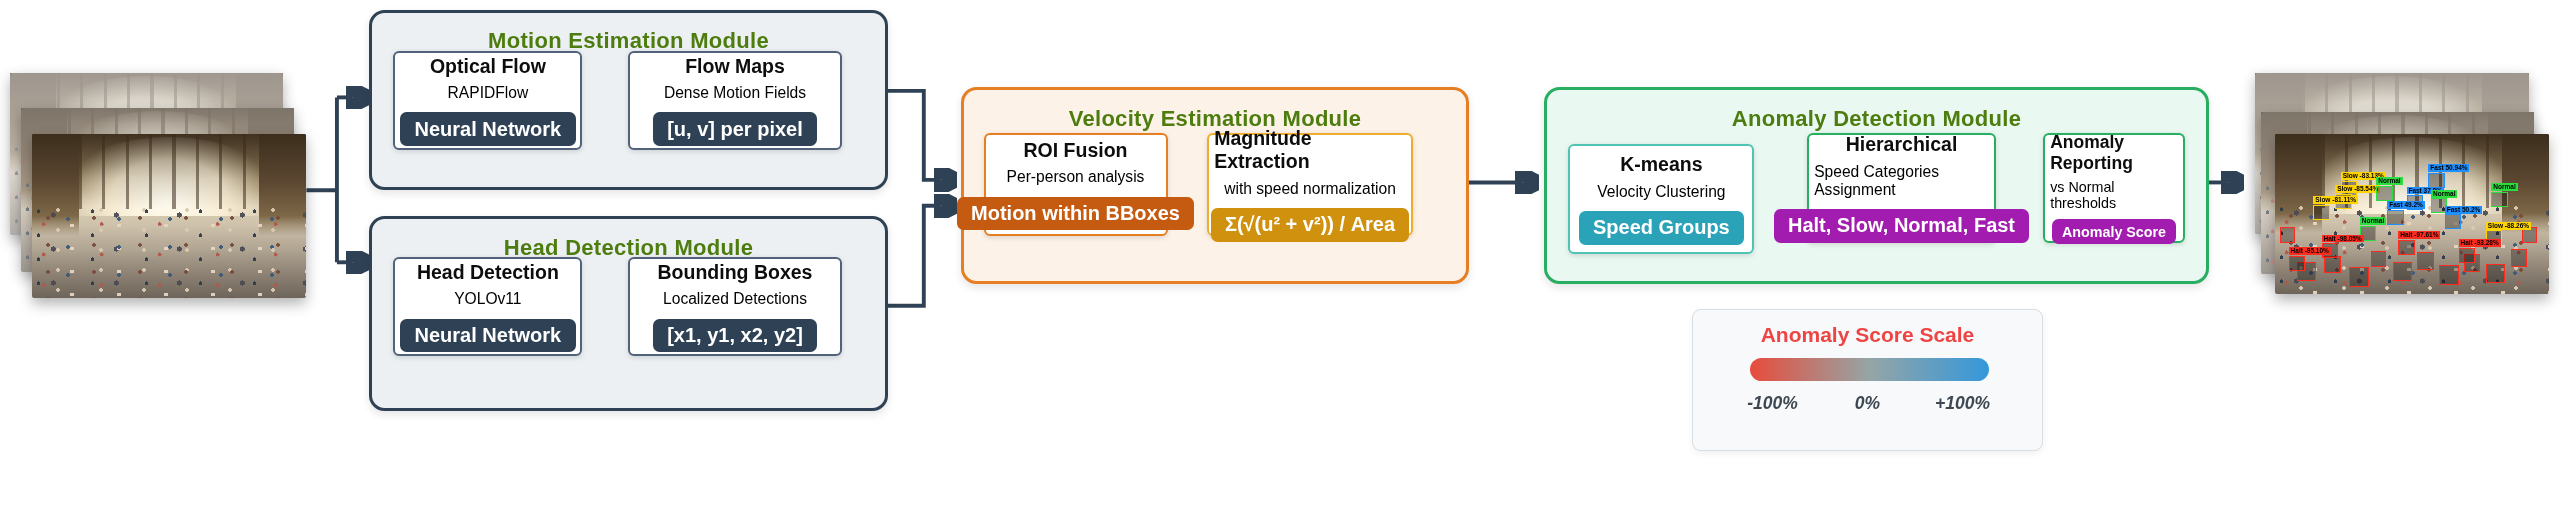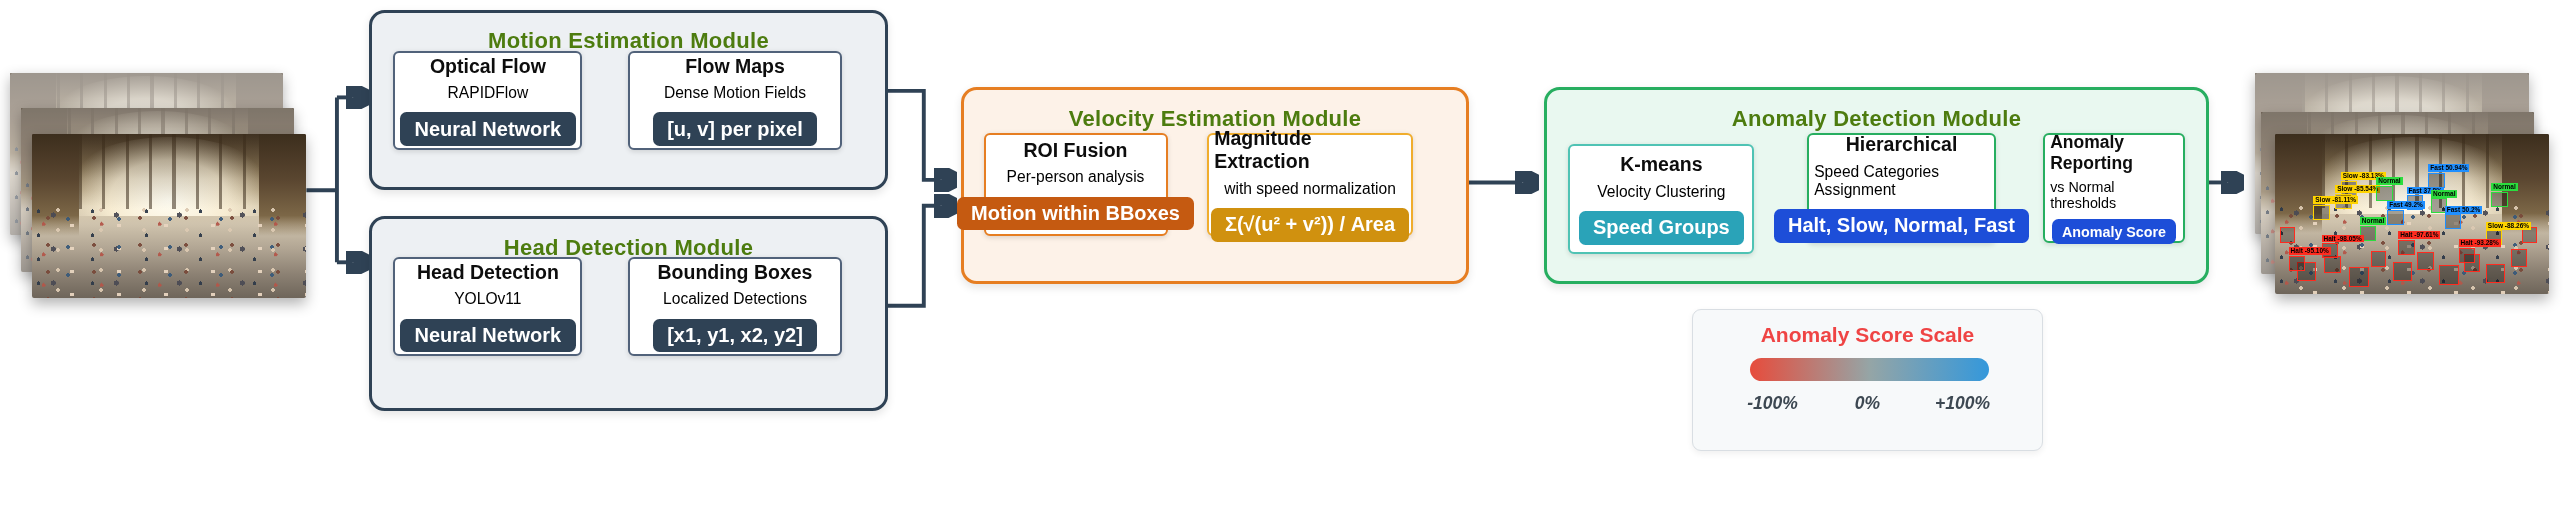--- a/index.html
+++ b/index.html
@@ -67,21 +67,21 @@
   .node.b-teal { border:2.6px solid #4fc3b4;margin-top:11px; }
   .node.b-green { border:2.6px solid #27ae60; }
   .node-title { font-size:19.5px; font-weight:bold; color:#0d0d0d; }
   .node-sub { font-size:15.6px; color:#000000; margin-top:6.5px; }
   .badge { margin-top:10.4px; border-radius:6.5px; padding:5.2px 14.3px; color:#ffffff;
     font-size:20px; font-weight:bold; white-space:nowrap; }
   .badge.navy { background:#2f4255; }
   .badge.burnt { background:#c55a11; }
   .badge.gold { background:#d0910f; }
   .badge.teal { background:#2aa3b8; }
-  .badge.grn { background:#1d4ed8; }
+  .badge.grn { background:#a21caf; }
   .node.small .node-title { font-size:17.5px; }
   .node.small .node-sub { font-size:14.3px; margin-top:5.2px; }
   .node.small .badge { font-size:14.3px; padding:4.5px 10.4px; margin-top:7.8px; }
 
   
   .legend { position:absolute; left:1692px; top:309px; width:351px; height:142px;
     background:#f7f9fa; border:1.3px solid #d9dee3; border-radius:9px;
     box-shadow:0 2.6px 6.5px rgba(0,0,0,.06); box-sizing:border-box; }
   .legend-title { position:absolute; left:0; right:0; top:13px; text-align:center;
     font-size:21px; font-weight:bold; color:#ef4444; }

